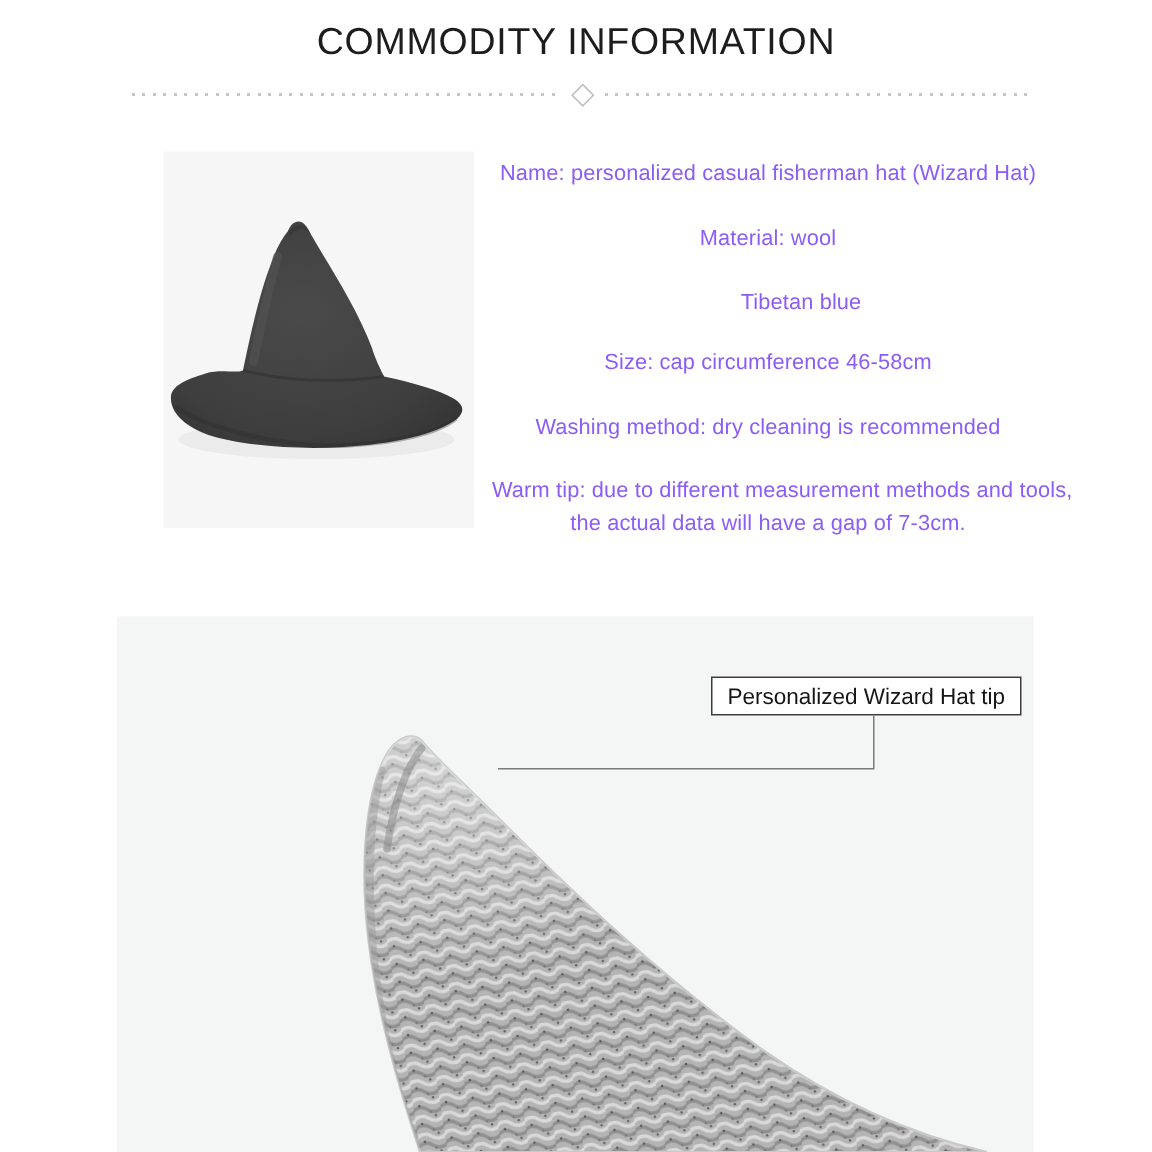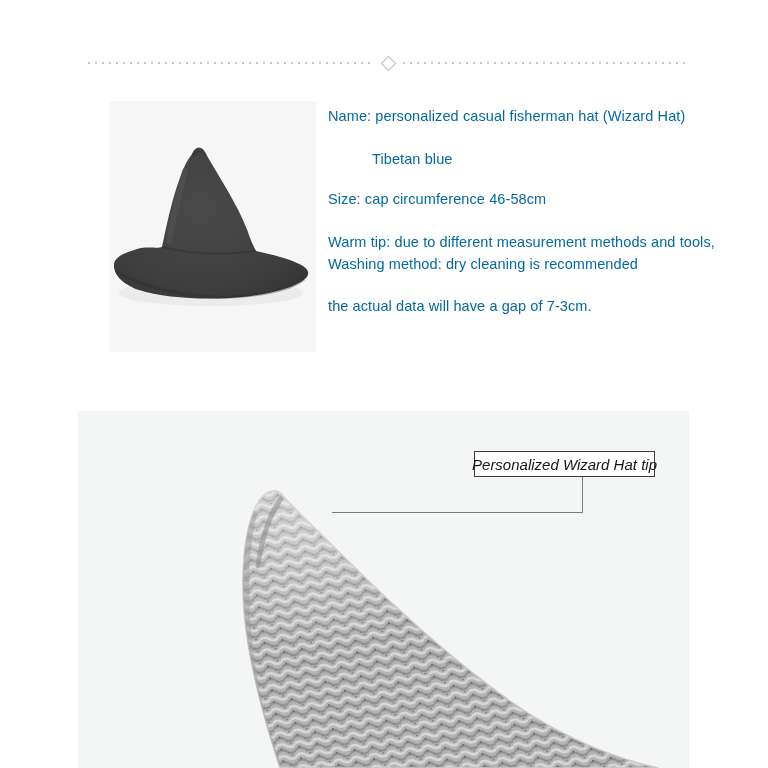--- a/index.html
+++ b/index.html
@@ -25,47 +25,48 @@
     border:1px solid #bdbdbd;transform:rotate(45deg);flex:0 0 auto;
   }
   
   .product-img{
     position:absolute;left:109px;top:101px;width:207px;height:251px;
     background:#f6f6f6;
   }
   
   .details{
     position:absolute;left:328px;top:105px;width:368px;
-    font-size:14.5px;line-height:22px;color:#0369a1;letter-spacing:0.1px;
+    font-size:14.5px;line-height:22px;color:#8b5cf6;letter-spacing:0.1px;text-align:center;
   }
   .row{margin:0 0 21px 0;white-space:nowrap;}
   .row.tight{margin-bottom:0;}
   .row.gap18{margin-bottom:18px;}
   .row.gap20{margin-bottom:20px;}
   .row.indent{padding-left:44px;}
   
   .closeup{
     position:absolute;left:78px;top:411px;width:611px;height:357px;
     background:#f4f5f5;overflow:hidden;
   }
   .closeup svg{position:absolute;left:0;top:0;}
   .tip-label{
-    position:absolute;left:396px;top:40px;width:181px;height:26px;
+    position:absolute;left:396px;top:40px;width:207px;height:26px;
     background:#ffffff;border:1px solid #3c3c3c;box-sizing:border-box;
     display:flex;align-items:center;justify-content:center;
-    font-size:15px;color:#161616;white-space:nowrap;font-style:italic;
+    font-size:15px;color:#161616;white-space:nowrap;
   }
   .conn-v{position:absolute;left:504px;top:66px;width:1px;height:35px;background:#7a7a7a;}
   .conn-h{position:absolute;left:254px;top:101px;width:251px;height:1px;background:#7a7a7a;}
 </style>
 </head>
 <body>
 
 <div class="page">
 
+  <div class="title">COMMODITY INFORMATION</div>
 
   <div class="divider">
     <div class="dotline"></div>
     <div class="diamond"></div>
     <div class="dotline"></div>
   </div>
 
   <div class="product-img">
     <svg width="207" height="251" viewBox="0 0 207 251">
       <defs>
@@ -92,24 +93,25 @@
         C75,65 79,58 83,53 Z"></path>
       <path fill="#3a3a3a" d="M83,53 C88,48 95,47 98,55 C94,50 88,51 84,57 Z"></path>
       <path d="M53,146 C85,154 118,154 147,150" stroke="#2d2d2d" stroke-width="2" fill="none" opacity="0.45"></path>
       <path d="M8,170 C30,186 85,198 122,196 C155,194 183,188 195,178" stroke="#2b2b2b" stroke-width="3" fill="none" opacity="0.35"></path>
       <path d="M76,70 C70,92 64,120 60,140" stroke="#565656" stroke-width="6" fill="none" opacity="0.5" stroke-linecap="round"></path>
     </svg>
   </div>
 
   <div class="details">
     <div class="row">Name: personalized casual fisherman hat (Wizard Hat)</div>
+    <div class="row">Material: wool</div>
     <div class="row gap18 indent">Tibetan blue</div>
     <div class="row">Size: cap circumference 46-58cm</div>
+    <div class="row gap20">Washing method: dry cleaning is recommended</div>
     <div class="row tight">Warm tip: due to different measurement methods and tools,</div>
-    <div class="row gap20">Washing method: dry cleaning is recommended</div>
     <div class="row">the actual data will have a gap of 7-3cm.</div>
   </div>
 
   <div class="closeup">
     <svg width="611" height="357" viewBox="0 0 611 357">
       <defs>
         <pattern id="knit" width="18" height="12" patternUnits="userSpaceOnUse" patternTransform="rotate(-9)">
           <rect width="18" height="12" fill="#b4b4b4"></rect>
           <path d="M-1,3 Q4.5,-1 9,3 T19,3" fill="none" stroke="#d9d9d9" stroke-width="2.4"></path>
           <path d="M-1,9 Q4.5,5 9,9 T19,9" fill="none" stroke="#909090" stroke-width="2.2"></path>

